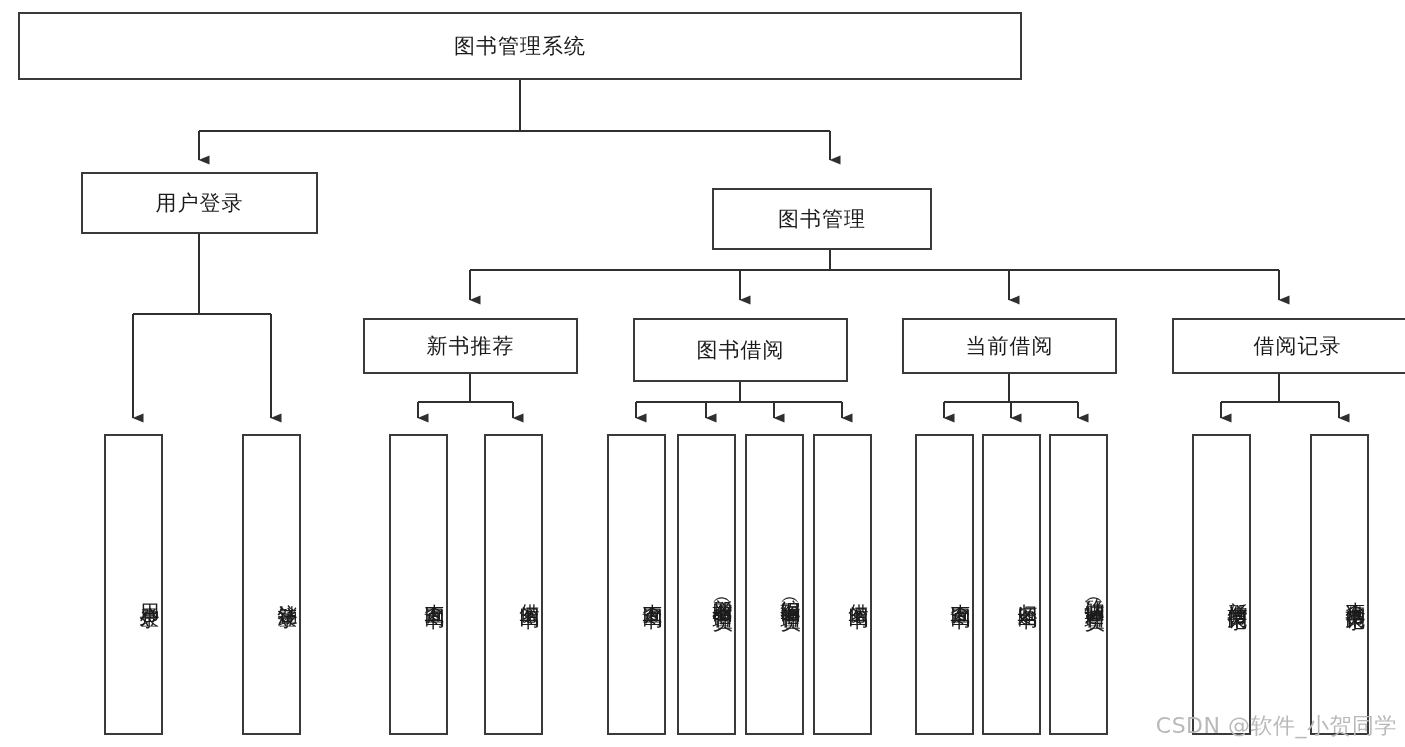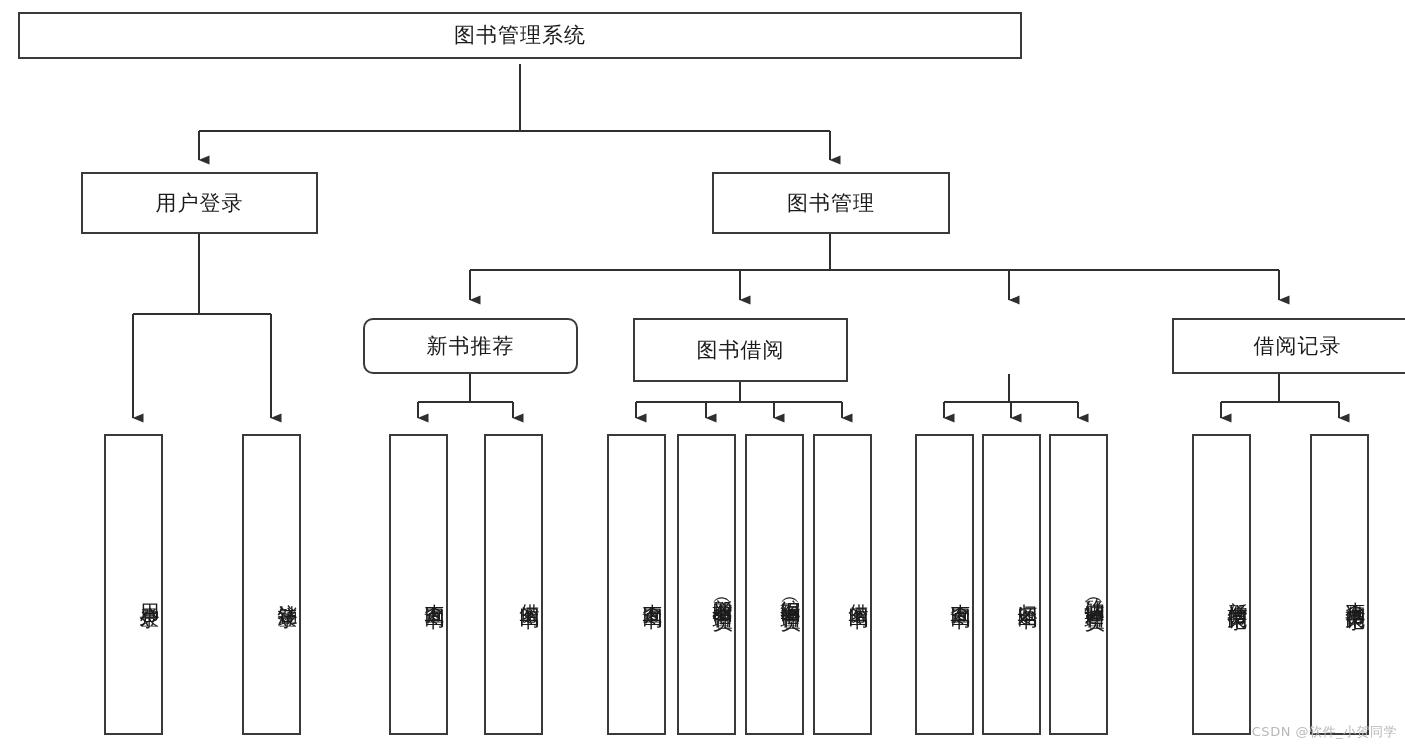--- a/index.html
+++ b/index.html
@@ -52,21 +52,21 @@
   }
   .node.vert .vtext {
     writing-mode: vertical-rl;
     text-orientation: upright;
     white-space: nowrap;
   }
   .watermark {
     position: absolute;
     right: 8px;
     bottom: 6px;
-    font-size: 13px;
+    font-size: 22px;
     color: #b9b9b9;
     z-index: 3;
     white-space: nowrap;
     letter-spacing: 0.5px;
   }
 </style>
 </head>
 <body>
 
 <div id="canvas">
@@ -114,36 +114,39 @@
       <path d="M1011,402 L1011,418" marker-end="url(#arw)"></path>
       <path d="M1078,402 L1078,418" marker-end="url(#arw)"></path>
 
       <path d="M1279,374 L1279,402"></path>
       <path d="M1221,402 L1339,402"></path>
       <path d="M1221,402 L1221,418" marker-end="url(#arw)"></path>
       <path d="M1339,402 L1339,418" marker-end="url(#arw)"></path>
     </g>
   </svg>
 
-  <div class="node horiz" style="left:18px; top:12px; width:1004px; height:47px;">
+  <div class="node horiz" style="left:18px; top:12px; width:1004px; height:68px;">
     <span>图书管理系统</span>
   </div>
 
   <div class="node horiz" style="left:81px; top:172px; width:237px; height:62px;">
     <span>用户登录</span>
   </div>
-  <div class="node horiz" style="left:712px; top:172px; width:238px; height:62px;">
+  <div class="node horiz" style="left:712px; top:188px; width:220px; height:62px;">
     <span>图书管理</span>
   </div>
 
-  <div class="node horiz" style="left:363px; top:318px; width:215px; height:56px;border-radius:10px;">
+  <div class="node horiz" style="left:363px; top:318px; width:215px; height:56px;">
     <span>新书推荐</span>
   </div>
   <div class="node horiz" style="left:633px; top:318px; width:215px; height:64px;">
     <span>图书借阅</span>
+  </div>
+  <div class="node horiz" style="left:902px; top:318px; width:215px; height:56px;">
+    <span>当前借阅</span>
   </div>
   <div class="node horiz" style="left:1172px; top:318px; width:251px; height:56px;">
     <span>借阅记录</span>
   </div>
 
   <div class="node vert" style="left:104px; top:434px; width:59px; height:301px;">
     <span class="vtext">用户登录</span>
   </div>
   <div class="node vert" style="left:242px; top:434px; width:59px; height:301px;">
     <span class="vtext">注销登录</span>

